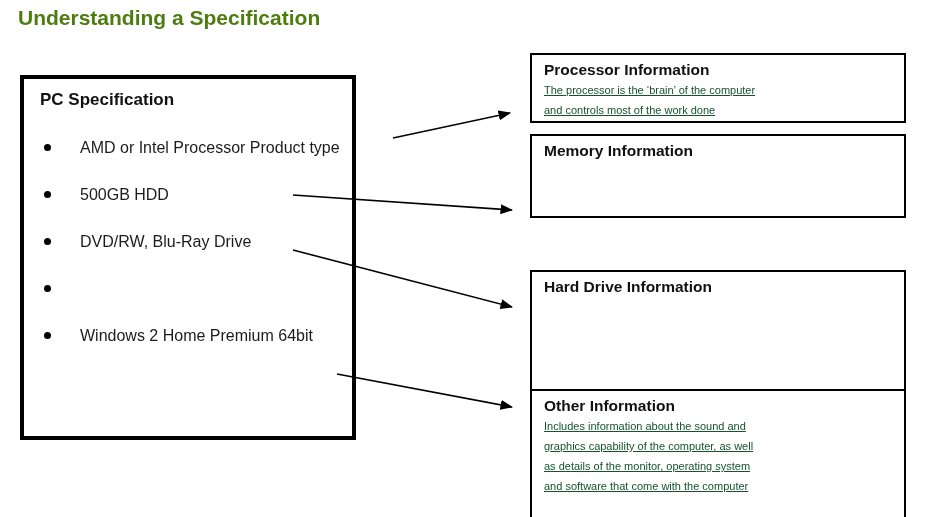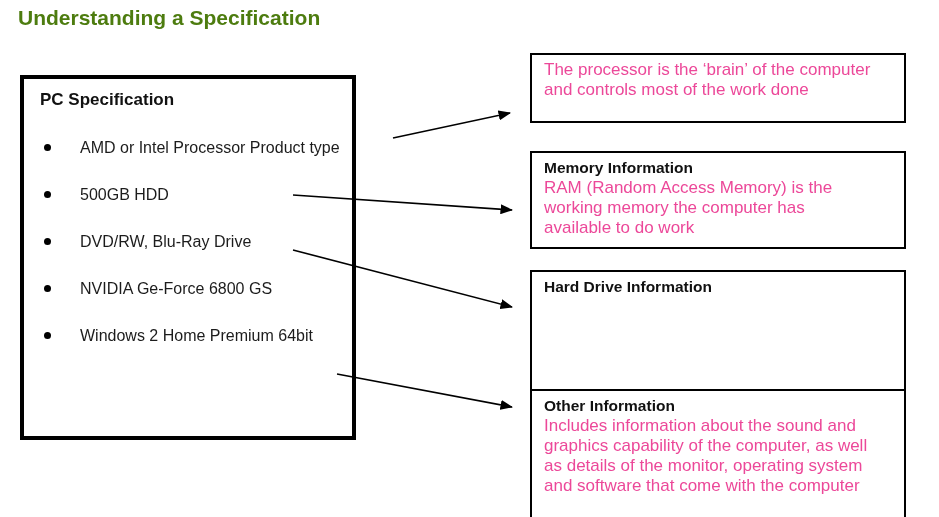--- a/index.html
+++ b/index.html
@@ -37,25 +37,25 @@
     width:7px;height:7px;border-radius:50%;background:#000;
     margin-left:20px;margin-right:29px;flex-shrink:0;
   }
   
   .info-box{
     position:absolute;left:530px;width:376px;
     border:2px solid var(--line);background:#fff;
     padding:5px 12px;
   }
   .info-box-0{top:53px;height:70px;}
-  .info-box-1{top:151px;height:98px;}
+  .info-box-1{top:134px;height:84px;}
   .info-box-2{top:270px;height:122px;}
   .info-box-3{top:389px;height:140px;}
   .info-title{font-size:15.5px;font-weight:bold;line-height:20px;color:#111;}
-  .info-body{font-size:17px;line-height:20px;color:#ec4899;white-space:pre-line;}
+  .info-body{font-size:11px;line-height:20px;color:#14532d;white-space:pre-line;text-decoration:underline;}
   
   .arrow-layer{
     position:absolute;left:0;top:0;width:939px;height:517px;
     pointer-events:none;
   }
   .arrow-layer line{stroke:var(--line);stroke-width:1.6;}
 </style>
 </head>
 <body>
 
@@ -71,39 +71,36 @@
     <li>
       <span class="bullet"></span>
       <span>500GB HDD</span>
     </li>
     <li>
       <span class="bullet"></span>
       <span>DVD/RW, Blu-Ray Drive</span>
     </li>
     <li>
       <span class="bullet"></span>
-      <span>NVIDIA Ge-Force 6800 GS</span>
     </li>
     <li>
       <span class="bullet"></span>
       <span>Windows 2 Home Premium 64bit</span>
     </li>
   </ul>
 </div>
 
 <div class="info-box info-box-0">
+  <div class="info-title">Processor Information</div>
   <div class="info-body">The processor is the ‘brain’ of the computer
 and controls most of the work done</div>
 </div>
 
 <div class="info-box info-box-1">
   <div class="info-title">Memory Information</div>
-  <div class="info-body">RAM (Random Access Memory) is the
-working memory the computer has
-available to do work</div>
 </div>
 
 <div class="info-box info-box-2">
   <div class="info-title">Hard Drive Information</div>
 </div>
 
 <div class="info-box info-box-3">
   <div class="info-title">Other Information</div>
   <div class="info-body">Includes information about the sound and
 graphics capability of the computer, as well

